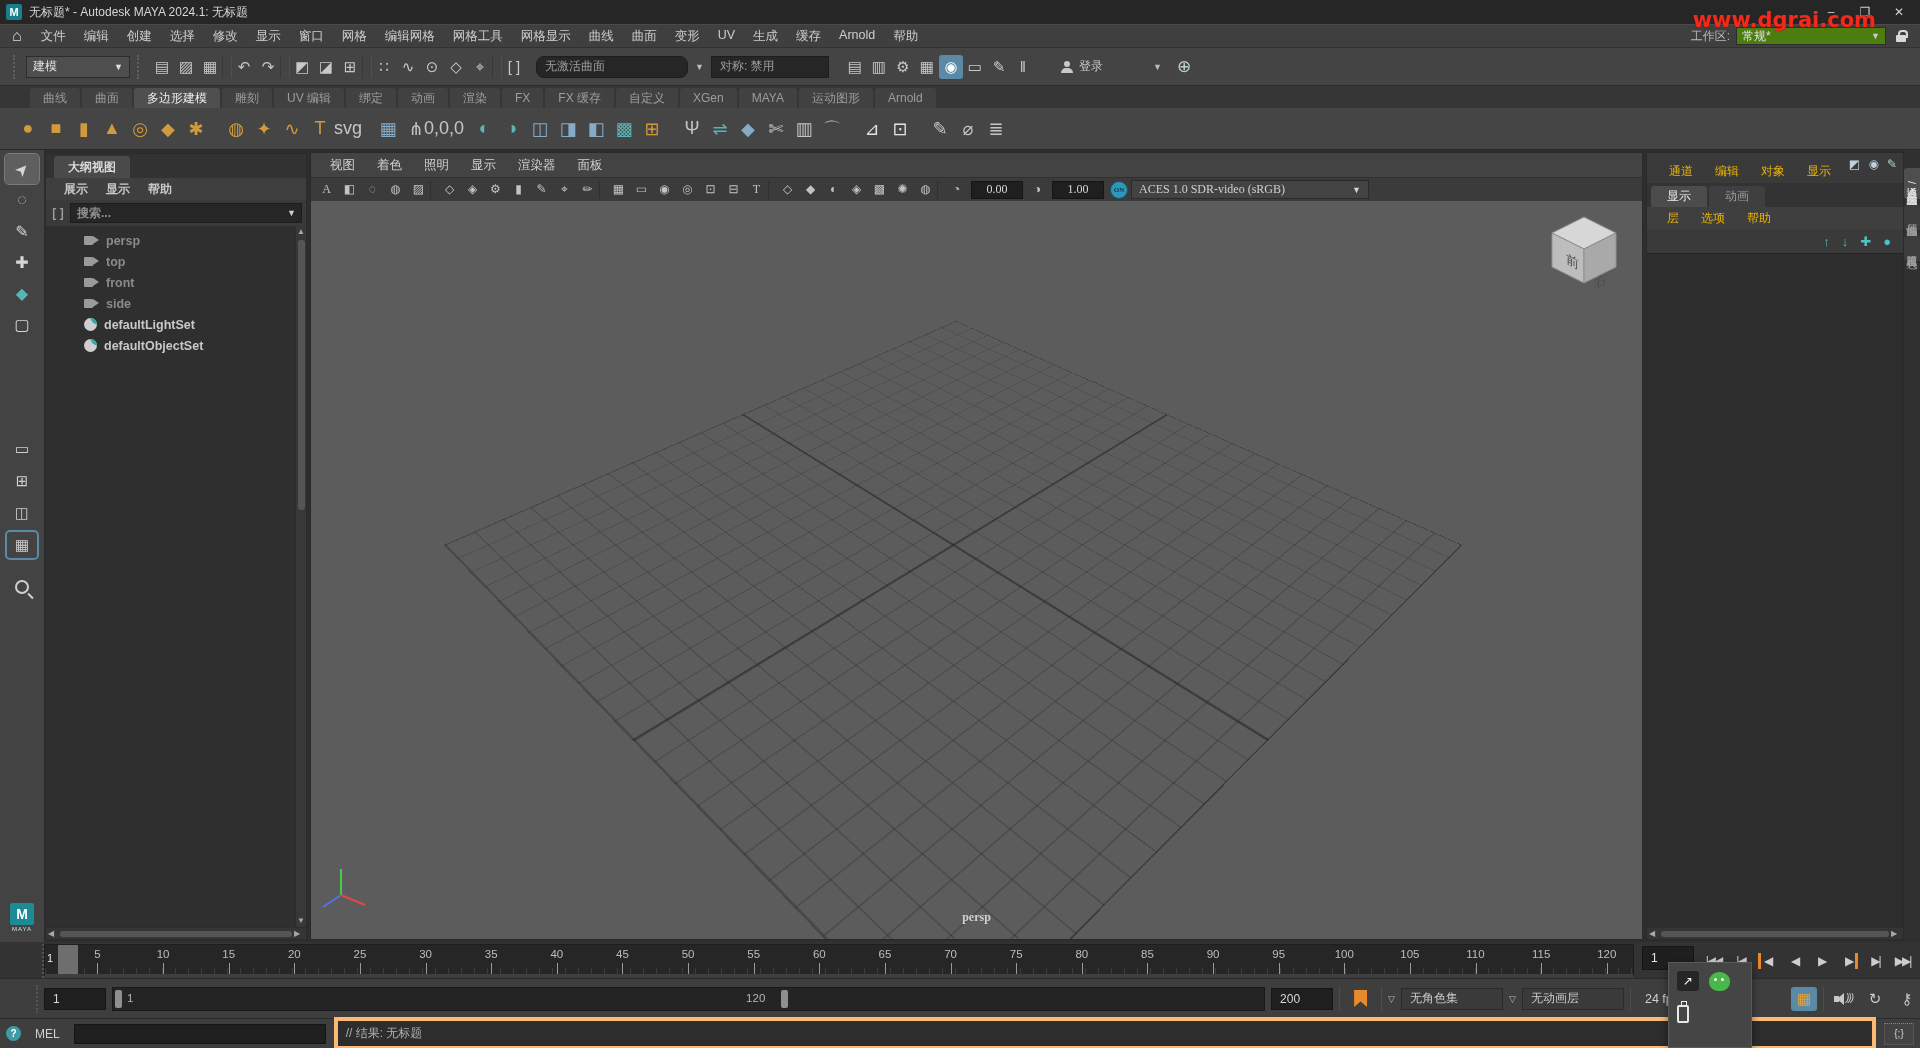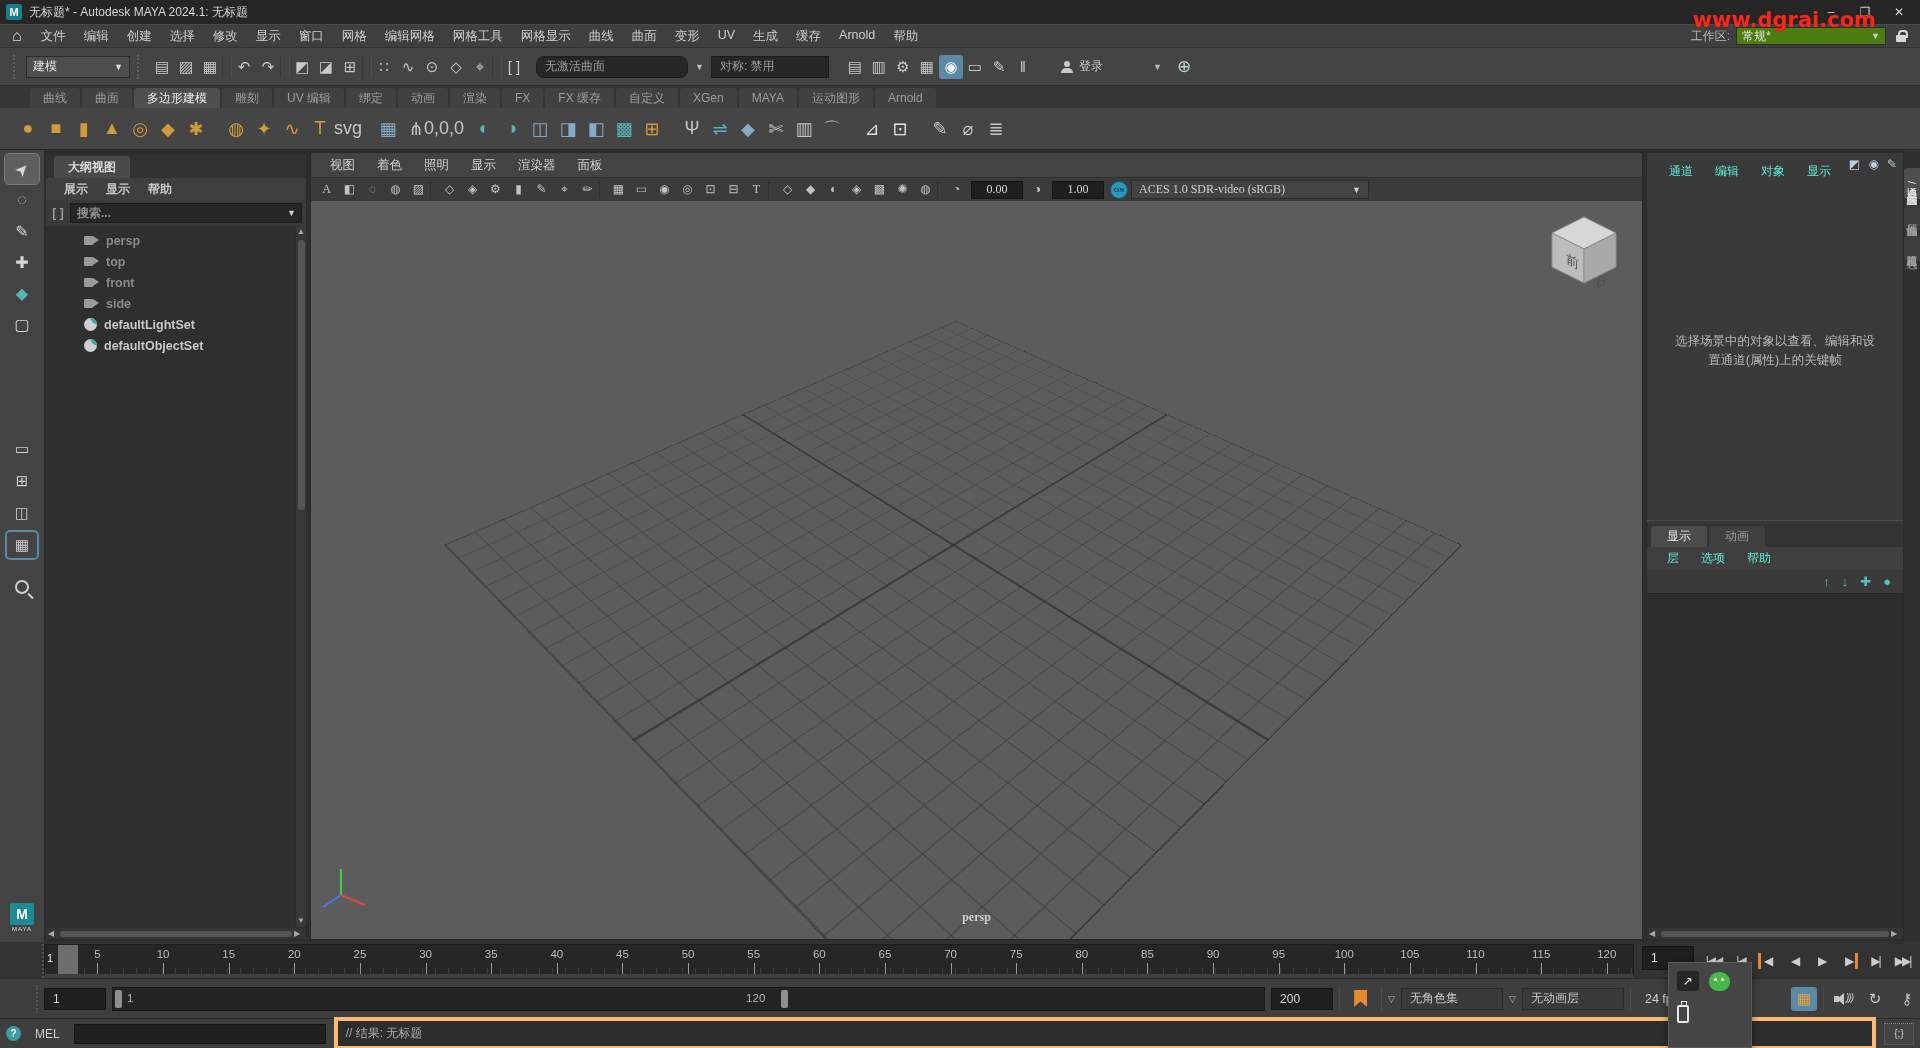--- a/index.html
+++ b/index.html
@@ -124,21 +124,21 @@
     transform:rotateX(64deg) rotateZ(45deg); }
   .persp-label { position:absolute; bottom:14px; left:50%; transform:translateX(-50%); color:#d0d0d0; font-weight:bold; font-size:12px; }
   .viewcube { position:absolute; top:8px; right:16px; }
   .axis-gizmo { position:absolute; left:8px; bottom:22px; }
 
   
   .right-panel { width:258px; background:#3a3a3a; margin:2px 0; border:1px solid #2a2a2a; display:flex; flex-direction:column; flex:0 0 auto; position:relative; }
   .rp-top-icons { position:absolute; top:4px; right:6px; display:flex; gap:8px; }
   .rp-top-icons span { font-size:12px; color:#bcd3dc; }
   .rp-menus { height:28px; display:flex; align-items:center; padding:8px 0 0 12px; gap:2px; }
-  .rp-menu { padding:0 10px; color:#5eead4; }
+  .rp-menu { padding:0 10px; color:#eab308; }
   .channel-empty { height:340px; display:flex; align-items:center; justify-content:center; text-align:center; color:#b8b8b8; line-height:19px; border-bottom:1px dotted #565656; font-size:12.5px; padding:0 10px; }
   .layer-tabs { height:24px; background:#333; display:flex; align-items:flex-end; padding-left:4px; gap:2px; margin-top:2px; }
   .layer-tab { height:21px; padding:0 16px; display:flex; align-items:center; background:#3f3f3f; color:#9d9d9d; border-radius:3px 3px 0 0; }
   .layer-tab.active { background:#4c4c4c; color:#e8e8e8; }
   .layer-menus { height:22px; display:flex; align-items:center; padding-left:10px; gap:2px; background:#3f3f3f; }
   .layer-icons { height:24px; display:flex; align-items:center; justify-content:flex-end; gap:12px; padding-right:12px; background:#3a3a3a; }
   .layer-icons span { color:#4fc1c1; font-size:13px; font-weight:bold; }
   .layer-list { flex:1; background:#2d2d2d; border-top:1px solid #252525; }
 
   
@@ -776,26 +776,20 @@
         <span>◉</span>
         <span>✎</span>
       </div>
       <div class="rp-menus">
 
       <span class="rp-menu">通道</span>
           <span class="rp-menu">编辑</span>
           <span class="rp-menu">对象</span>
           <span class="rp-menu">显示</span>
         </div>
-      <div class="channel-empty">
-        <div>
-          <div>选择场景中的对象以查看、编辑和设</div>
-          <div>置通道(属性)上的关键帧</div>
-        </div>
-      </div>
       <div class="layer-tabs">
 
       <div class="layer-tab active">
             <span>显示</span>
           </div>
           <div class="layer-tab">
             <span>动画</span>
           </div>
         </div>
       <div class="layer-menus">

